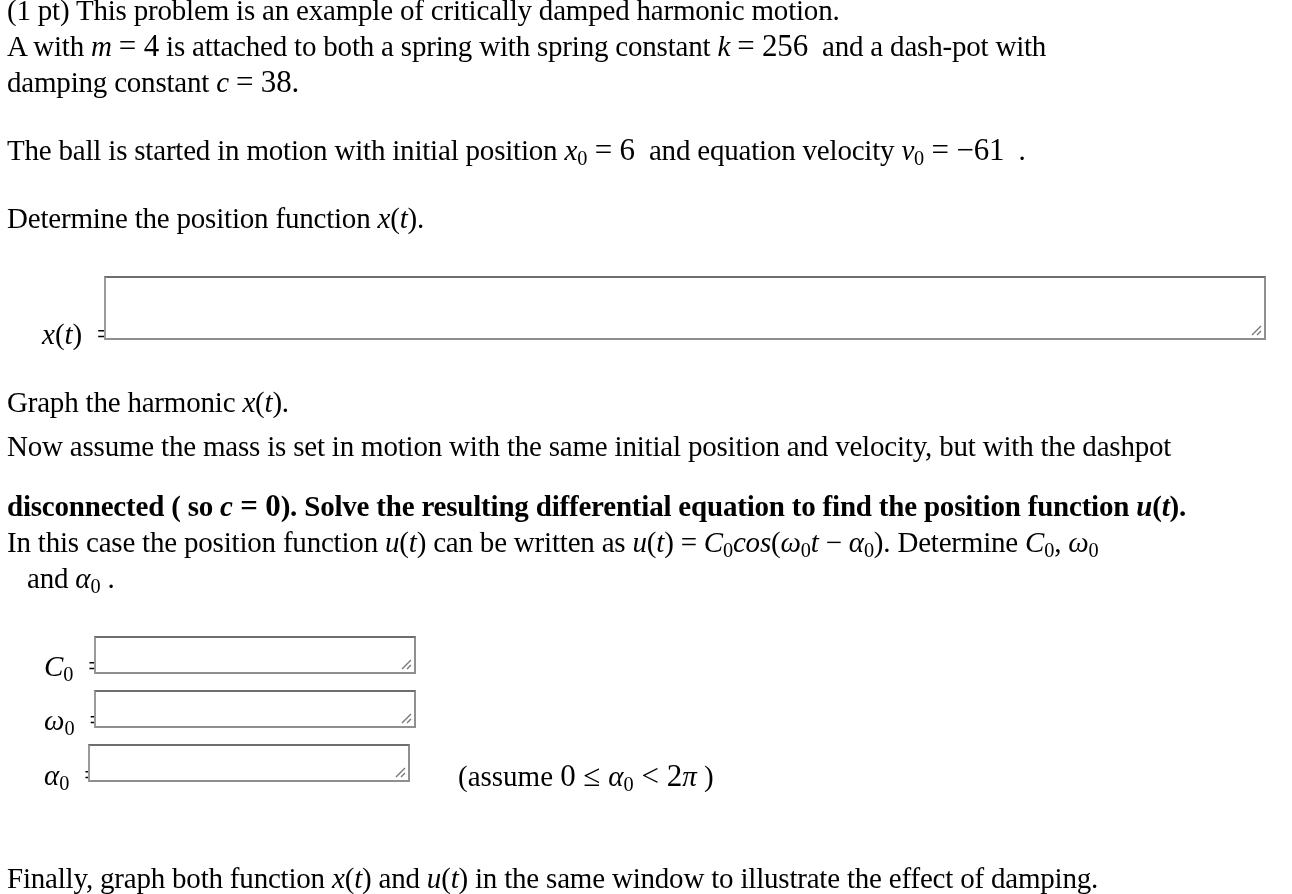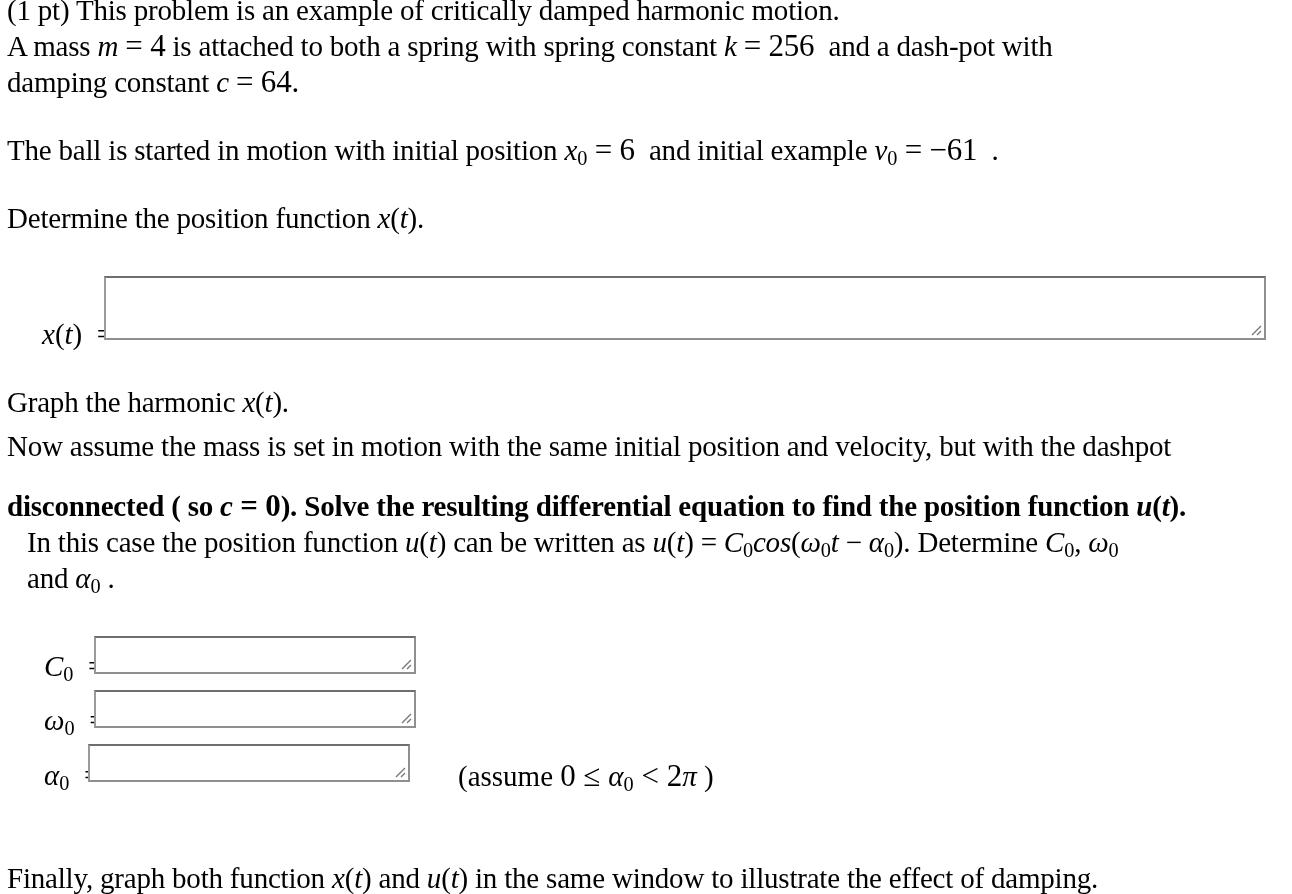--- a/index.html
+++ b/index.html
@@ -21,39 +21,39 @@
 </style>
 </head>
 <body>
 
 <div class="line" style="top:-8px;">
   <span>(1 pt)</span>
   <span>This problem is an example of critically damped harmonic motion.</span>
 </div>
 
 <div class="line" style="top:28px;">
-  <span>A mass</span>
+  <span>A with</span>
   <span class="m">m</span>
   <span class="n"> = </span><span class="n">4</span>
   <span>is attached to both a spring with spring constant</span>
   <span class="m">k</span>
   <span class="n"> = </span><span class="n">256</span>&nbsp;
   <span>and a dash-pot with</span>
 </div>
 
 <div class="line" style="top:64px;">
   <span>damping constant</span>
   <span class="m">c</span>
-  <span class="n"> = </span><span class="n">64</span><span class="n">.</span>
+  <span class="n"> = </span><span class="n">38</span><span class="n">.</span>
 </div>
 
 <div class="line" style="top:132px;">
   <span>The ball is started in motion with initial position</span>
   <span class="m">x<sub>0</sub></span><span class="n"> = </span><span class="n">6</span>&nbsp;
-  <span>and initial example</span>
+  <span>and equation velocity</span>
   <span class="m">v<sub>0</sub></span><span class="n"> = </span><span class="n">−61</span>&nbsp; .
 </div>
 
 <div class="line" style="top:200px;">
   <span>Determine the position function</span>
   <span class="m">x</span>(<span class="m">t</span>).
 </div>
 
 <div class="lbl" style="left:5px; top:316px;">
   <span class="m">x</span>(<span class="m">t</span>) &nbsp;=
@@ -70,21 +70,21 @@
 </div>
 
 <div class="line" style="top:428px;">
   <span>Now assume the mass is set in motion with the same initial position and velocity, but with the dashpot</span>
 </div>
 <div class="line" style="top:488px;font-weight:bold;">
   <span>disconnected ( so</span>
   <span class="m">c</span><span class="n"> = 0</span><span>). Solve the resulting differential equation to find the position function</span>
   <span class="m">u</span>(<span class="m">t</span>).
 </div>
-<div class="line" style="top:524px;margin-left:20px;">
+<div class="line" style="top:524px;">
   <span>In this case the position function</span>
   <span class="m">u</span>(<span class="m">t</span>)
   <span>can be written as</span>
   <span class="m">u</span>(<span class="m">t</span>) = <span class="m">C<sub>0</sub>cos</span>(<span class="m">ω<sub>0</sub>t</span> − <span class="m">α<sub>0</sub></span>)<span>. Determine</span>
   <span class="m">C<sub>0</sub></span>, <span class="m">ω<sub>0</sub></span>
 </div>
 <div class="line" style="top:560px;margin-left:20px;">
   <span>and</span>
   <span class="m">α<sub>0</sub></span> .
 </div>

